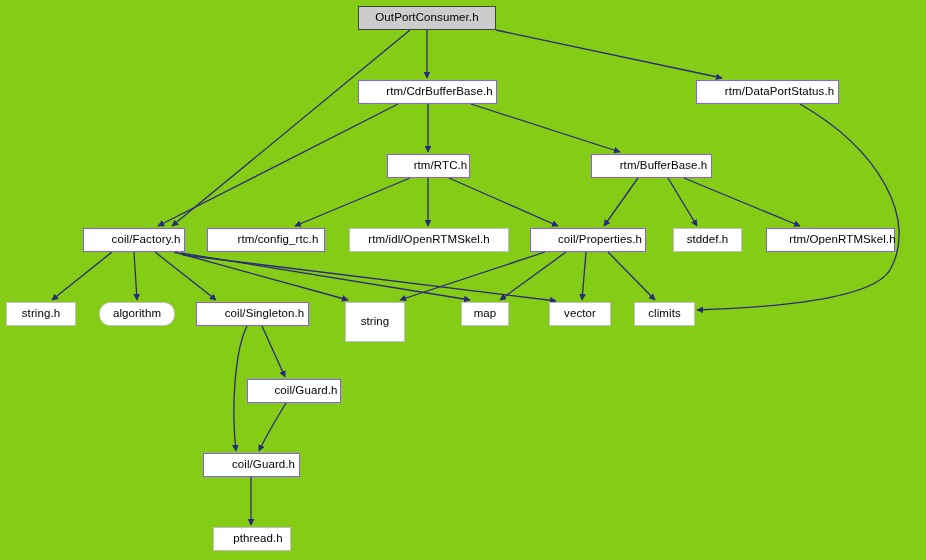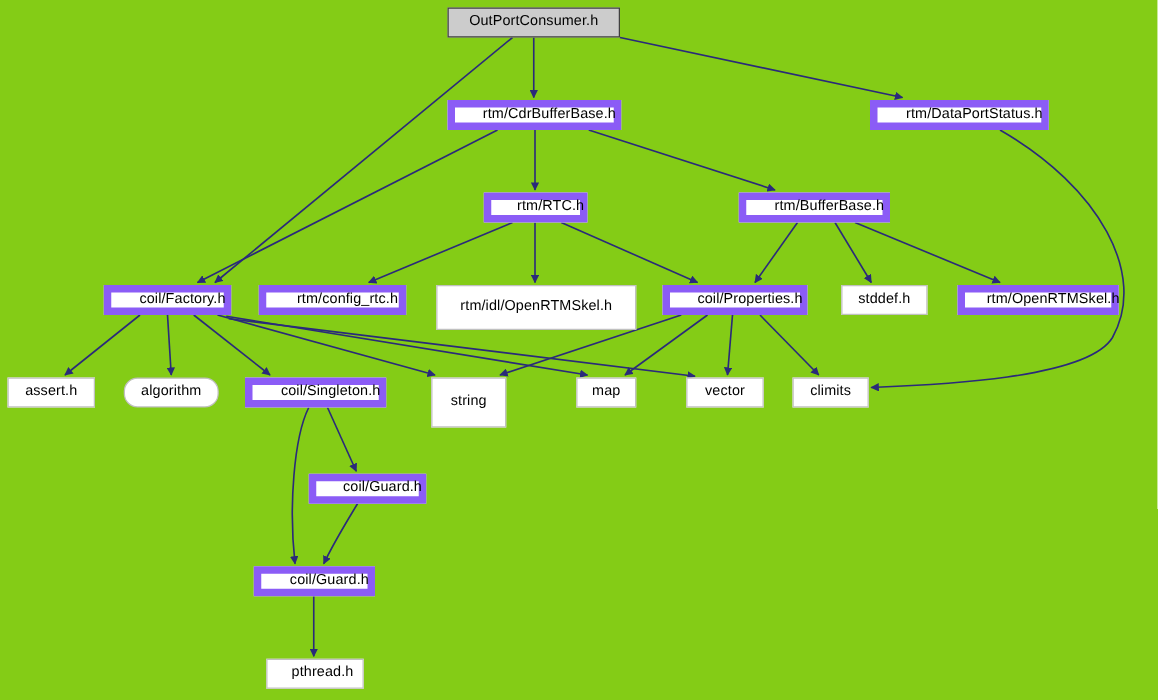--- a/index.html
+++ b/index.html
@@ -31,21 +31,21 @@
     justify-content: center;
     font-size: 11.5px;
     line-height: 1;
     color: #000000;
     white-space: nowrap;
     background: #ffffff;
     border: 1px solid #c0c0c0;
     letter-spacing: 0.1px;
   }
   .node.solid {
-    border: 6px solid #8b5cf6;
+    border: 1px solid #8b5cf6;
     padding-left: 24px;
   }
   .node.root {
     background: #cccccc;
     border: 1px solid #404040;
   }
   .node-label {
     pointer-events: none;
   }
 </style>
@@ -104,34 +104,34 @@
       </div>
       <div class="node solid" style="left: 591px; top: 154px; width: 121px; height: 24px;">
         <span class="node-label">rtm/BufferBase.h</span>
       </div>
       <div class="node solid" style="left: 83px; top: 228px; width: 102px; height: 24px;">
         <span class="node-label">coil/Factory.h</span>
       </div>
       <div class="node solid" style="left: 207px; top: 228px; width: 118px; height: 24px;">
         <span class="node-label">rtm/config_rtc.h</span>
       </div>
-      <div class="node light" style="left: 349px; top: 228px; width: 160px; height: 36px;">
+      <div class="node light" style="left: 349px; top: 228px; width: 160px; height: 24px;">
         <span class="node-label">rtm/idl/OpenRTMSkel.h</span>
       </div>
       <div class="node solid" style="left: 530px; top: 228px; width: 116px; height: 24px;">
         <span class="node-label">coil/Properties.h</span>
       </div>
       <div class="node light" style="left: 673px; top: 228px; width: 69px; height: 24px;">
         <span class="node-label">stddef.h</span>
       </div>
       <div class="node solid" style="left: 766px; top: 228px; width: 129px; height: 24px;">
         <span class="node-label">rtm/OpenRTMSkel.h</span>
       </div>
       <div class="node light" style="left: 6px; top: 302px; width: 70px; height: 24px;">
-        <span class="node-label">assert.h</span>
+        <span class="node-label">string.h</span>
       </div>
       <div class="node light" style="left: 99px; top: 302px; width: 76px; height: 24px; border-radius: 11px;">
         <span class="node-label">algorithm</span>
       </div>
       <div class="node solid" style="left: 196px; top: 302px; width: 113px; height: 24px;">
         <span class="node-label">coil/Singleton.h</span>
       </div>
       <div class="node light" style="left: 345px; top: 302px; width: 60px; height: 40px;">
         <span class="node-label">string</span>
       </div>

